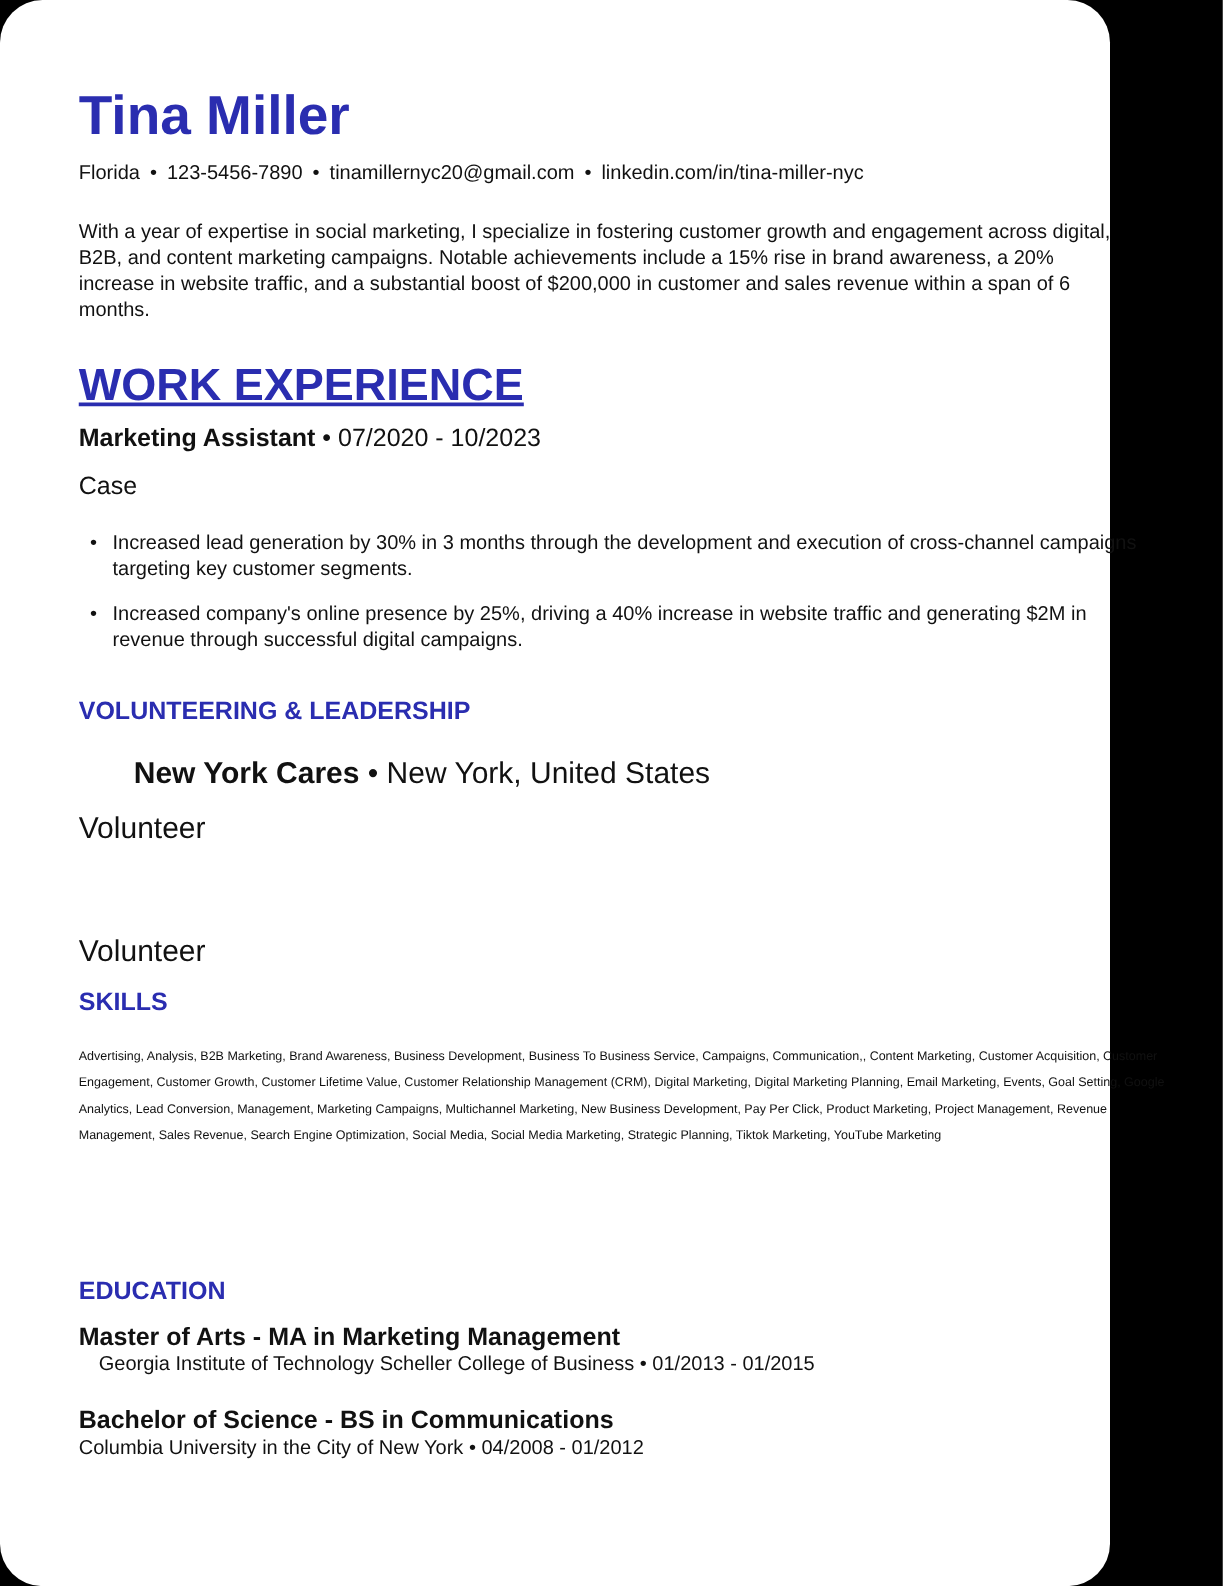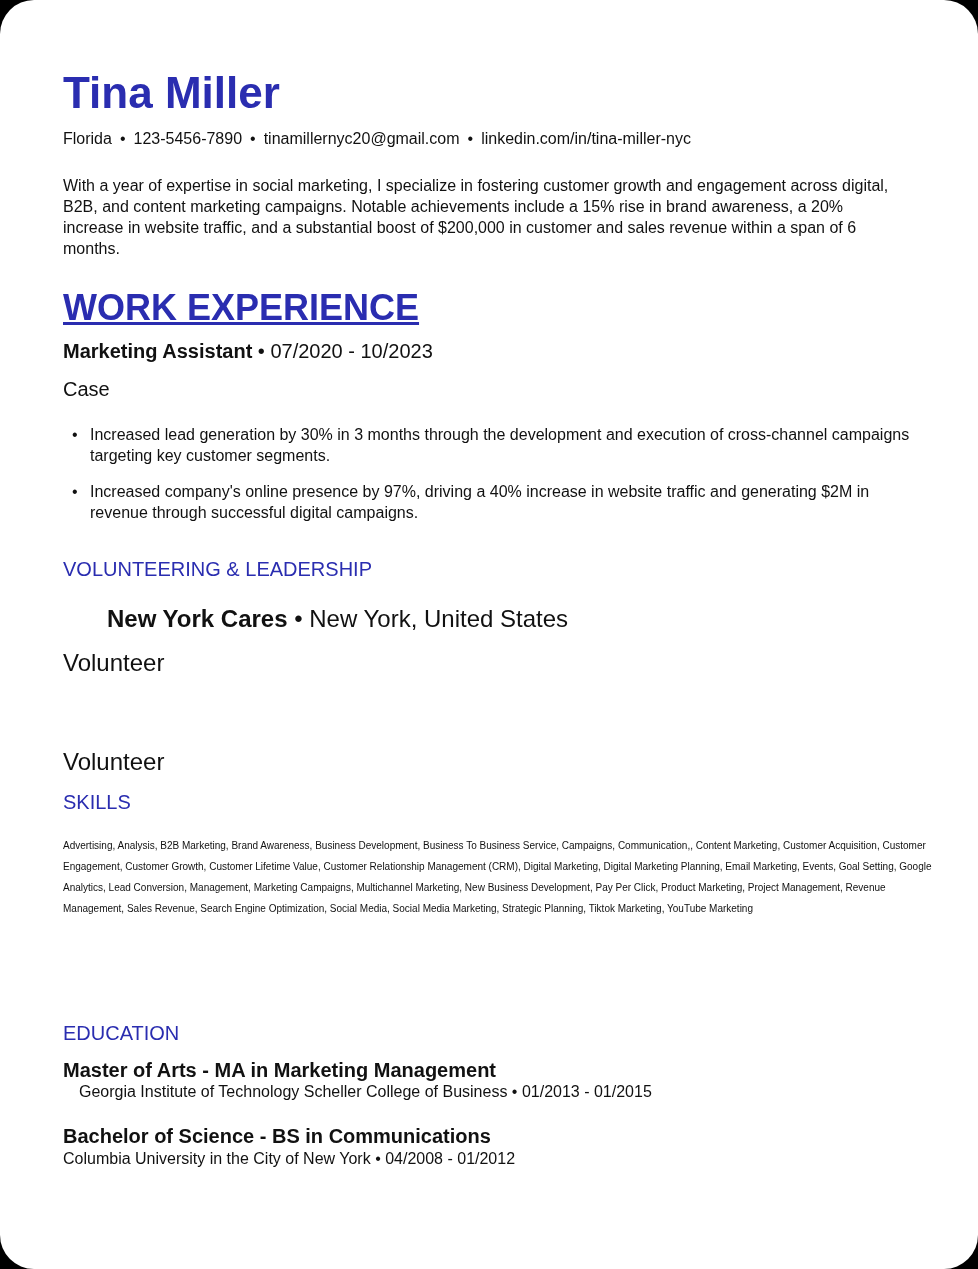--- a/index.html
+++ b/index.html
@@ -1,39 +1,39 @@
 <!DOCTYPE html>
 <html><head>
   <meta charset="utf-8">
   <style>
     html, body { margin: 0; padding: 0; background: #000; }
     body { width: 978px; height: 1269px; overflow: hidden; }
     .page {
       position: relative;
-      width: 978px; height: 1269px;
+      width: 888px; height: 1269px;
       background: #fff;
       border-radius: 34px;
       font-family: "Liberation Sans", sans-serif;
       color: #111;
       box-sizing: border-box;
     }
     .abs { position: absolute; left: 63px; white-space: nowrap; }
     .accent { color: #2a2db0; }
     .name { top: 66px; font-size: 44px; font-weight: bold; line-height: 54px; }
     .contact { top: 129px; font-size: 16px; line-height: 20px; }
     .contact .sep { margin: 0 8px; }
     .summary { top: 175px; width: 840px; font-size: 16px; line-height: 21px; white-space: normal; }
     .h-work { top: 292px; font-size: 36px; font-weight: bold; line-height: 32px; text-decoration: underline; }
     .job-line { top: 339px; font-size: 20px; line-height: 24px; }
     .job-line b { font-weight: bold; }
     .company { top: 377px; font-size: 20px; font-weight: normal; line-height: 24px; }
     .bullets { position: absolute; left: 63px; top: 424px; width: 850px; margin: 0; padding: 0; list-style: none; }
     .bullets li { position: relative; padding-left: 27px; font-size: 16px; line-height: 21px; margin-bottom: 15px; }
     .bullets li .dot { position: absolute; left: 9px; top: 0; }
-    .h-sub { font-size: 20px; font-weight: normal; line-height: 24px; }
+    .h-sub { font-size: 20px; font-weight: bold; line-height: 24px; }
     .h-vol { top: 557px; }
     .org { font-size: 24px; line-height: 28px; }
     .org b { font-weight: bold; }
     .role { font-size: 24px; line-height: 28px; }
     .org1 { top: 605px; margin-left: 44px; }
     .role1 { top: 649px; }
     .org2 { top: 704px; }
     .role2 { top: 748px; }
     .h-skills { top: 790px; }
     .skills { top: 835px; width: 875px; font-size: 10px; line-height: 21px; white-space: normal; }
@@ -66,21 +66,21 @@
 
   <div class="abs company">Case</div>
 
   <ul class="bullets">
     <li>
       <span class="dot">•</span>
       <span>Increased lead generation by 30% in 3 months through the development and execution of cross-channel campaigns targeting key customer segments.</span>
     </li>
     <li>
       <span class="dot">•</span>
-      <span>Increased company's online presence by 97%, driving a 40% increase in website traffic and generating $2M in revenue through successful digital campaigns.</span>
+      <span>Increased company's online presence by 25%, driving a 40% increase in website traffic and generating $2M in revenue through successful digital campaigns.</span>
     </li>
   </ul>
 
   <div class="abs h-sub h-vol accent">VOLUNTEERING &amp; LEADERSHIP</div>
 
   <div class="abs org org1">
     <b>New York Cares</b><span> • New York, United States</span>
   </div>
   <div class="abs role role1">Volunteer</div>
 

